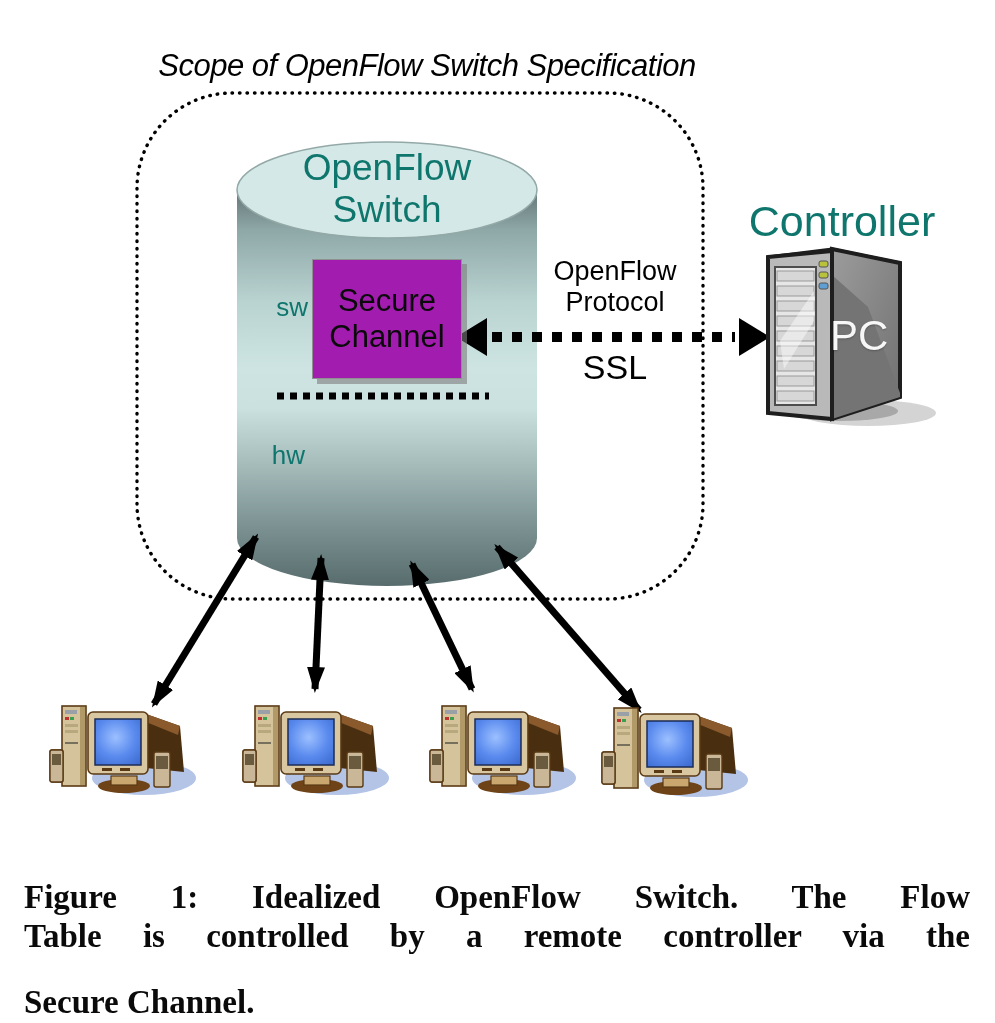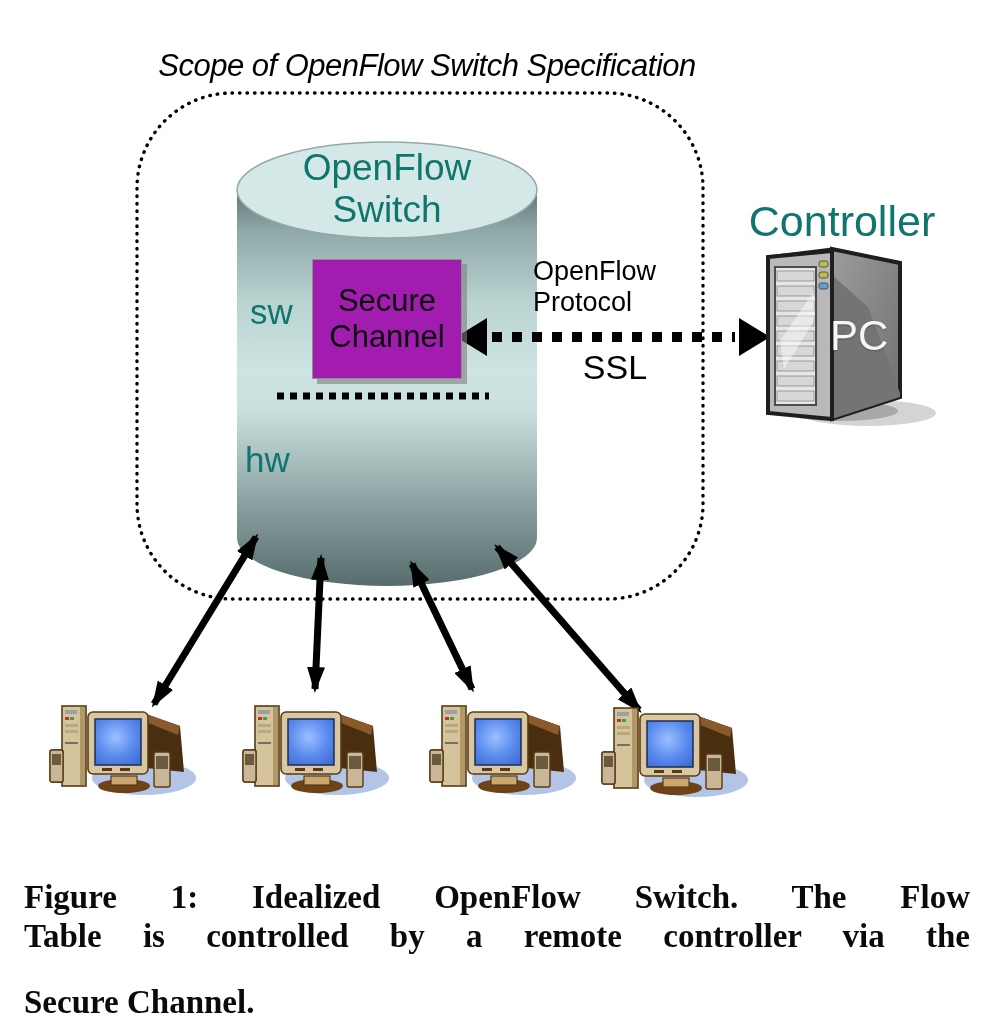--- a/index.html
+++ b/index.html
@@ -5,30 +5,30 @@
   html,body{margin:0;padding:0;background:#ffffff;}
   .stage{position:relative;width:995px;height:1023px;background:#ffffff;overflow:hidden;
          font-family:"Liberation Sans",sans-serif;color:#111;}
   .abs{position:absolute;}
   svg{position:absolute;left:0;top:0;}
   .red{color:#0f766e;}
   .scope-title{left:127px;top:48px;width:600px;text-align:center;
                font-style:italic;font-size:31px;letter-spacing:-0.5px;color:#000;}
   .switch-title{left:267px;top:147px;width:240px;text-align:center;
                 font-size:37px;line-height:42px;}
-  .side-label{font-size:35px;text-align:left;}
+  .side-label{font-size:26px;text-align:right;}
   .sw-label{left:250px;top:292px;width:58px;}
   .hw-label{left:245px;top:440px;width:60px;}
   .node-box{background:#a21caf;border:1px solid #8f8f8f;
             box-shadow:5px 5px 0 rgba(125,125,125,0.6);
             display:flex;align-items:center;justify-content:center;text-align:center;
             font-size:31px;line-height:36px;color:#0a0a0a;}
   .secure-channel-box{left:312px;top:259px;width:148px;height:118px;}
   .flow-table-box{left:313px;top:414px;width:147px;height:119px;}
-  .proto-label{left:533px;top:256px;width:164px;text-align:left;
+  .proto-label{left:533px;top:256px;width:164px;text-align:center;
                font-size:27px;line-height:31px;color:#000;}
   .ssl-label{left:533px;top:348px;width:164px;text-align:center;
              font-size:34px;color:#000;}
   .controller-label{left:722px;top:197px;width:240px;text-align:center;
                     font-size:43px;}
   .pc-label{left:830px;top:312px;font-size:42px;color:rgba(255,255,255,0.95);
             text-shadow:0 1px 2px rgba(0,0,0,0.25);}
   .caption{left:24px;top:878px;width:946px;
            font-family:"Liberation Serif",serif;font-weight:bold;
            font-size:33px;line-height:39px;color:#0a0a0a;}

